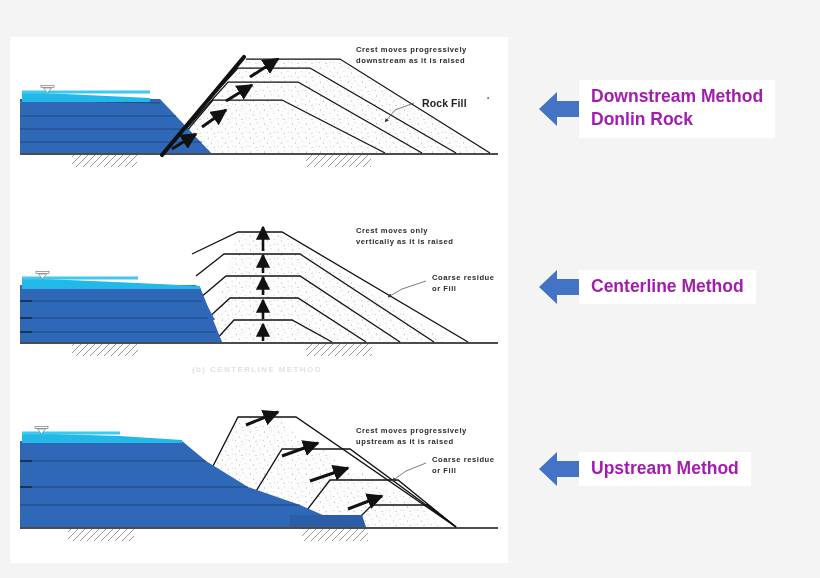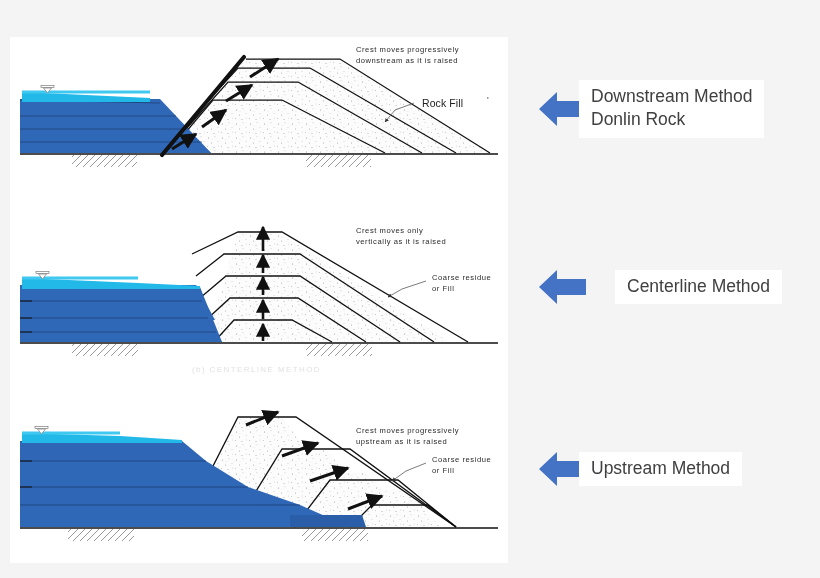--- a/index.html
+++ b/index.html
@@ -7,20 +7,21 @@
     padding: 0;
     background: #f4f4f4;
   }
   #root {
     position: relative;
     width: 807px;
     height: 578px;
     background: #f4f4f4;
     font-family: "Liberation Sans", sans-serif;
     overflow: hidden;
+    font-weight: bold;
   }
   
   #diagram-panel {
     position: absolute;
     left: 10px;
     top: 37px;
     width: 498px;
     height: 526px;
     background: #ffffff;
   }
@@ -39,27 +40,27 @@
   }
   .callout-box {
     background: #ffffff;
     padding: 5px 12px 6px 12px;
     margin-left: -8px;
     position: relative;
     z-index: 2;
   }
   .callout-line {
     font-size: 17.5px;
-    color: #404040;
+    color: #a21caf;
     line-height: 1.34;
     white-space: nowrap;
     font-family: "Liberation Sans", sans-serif;
   }
   #callout-downstream { left: 537px; top: 80px; }
-  #callout-centerline { left: 537px; top: 265px; gap: 36px; }
+  #callout-centerline { left: 537px; top: 265px; }
   #callout-upstream   { left: 537px; top: 447px; }
 
   
   .ann {
     font-family: "Liberation Sans", sans-serif;
     font-size: 7.6px;
     letter-spacing: 0.55px;
     fill: #2a2a2a;
   }
   .ann-rockfill {

